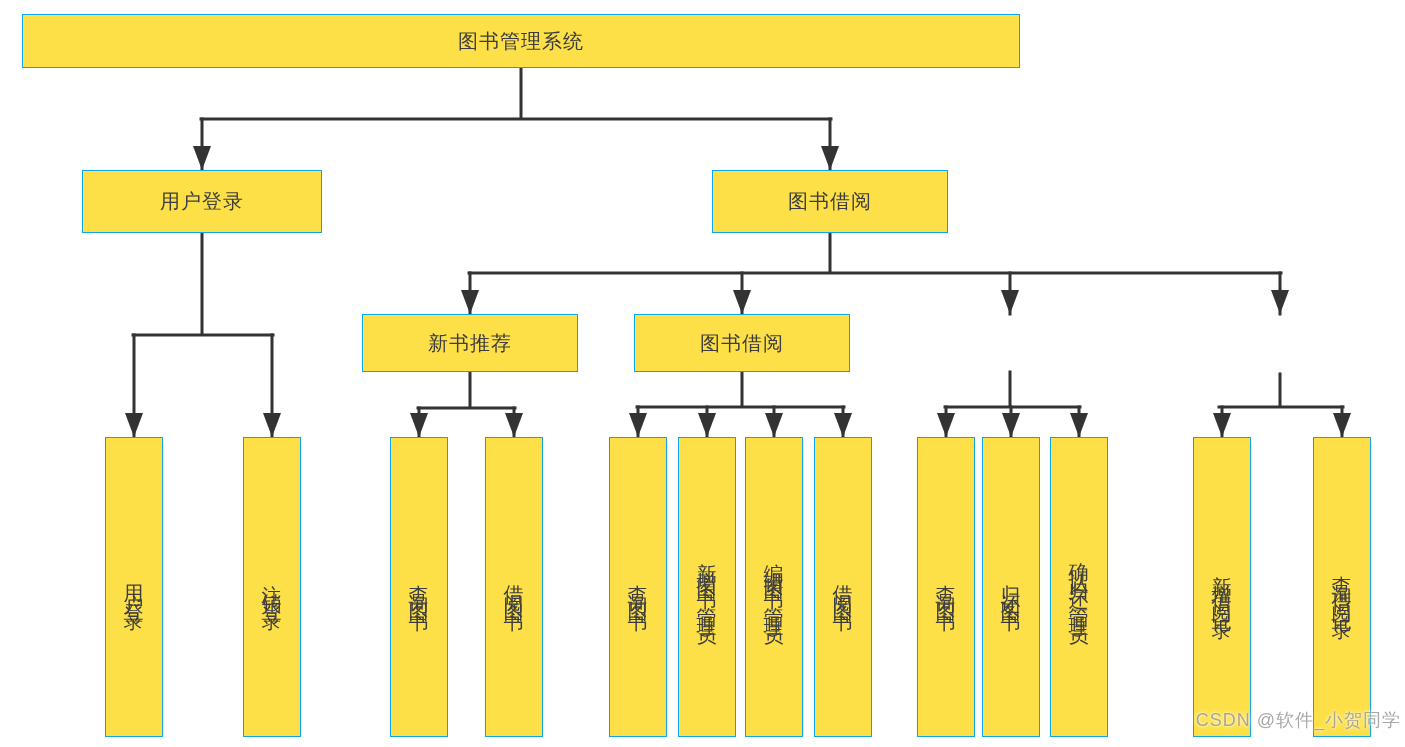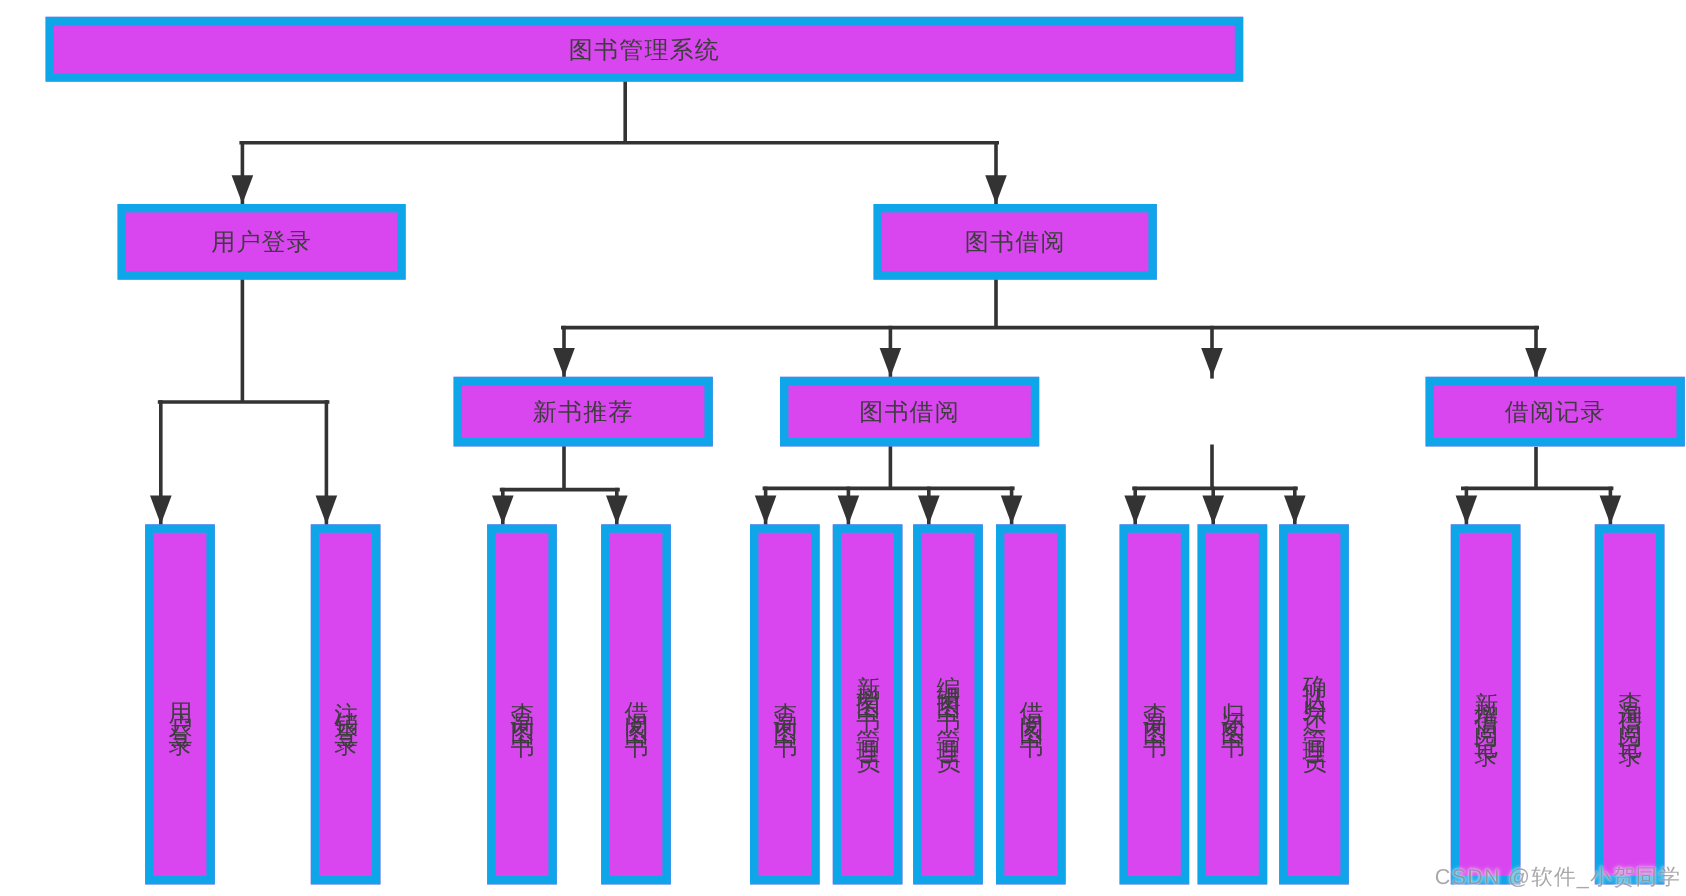--- a/index.html
+++ b/index.html
@@ -12,45 +12,44 @@
     overflow: hidden;
   }
   svg.wires {
     position: absolute;
     left: 0; top: 0;
     width: 1405px; height: 747px;
   }
   .node {
     position: absolute;
     box-sizing: border-box;
-    border: 7px solid #0ea5e9;
-    background: #d946ef;
+    border: 1px solid #0ea5e9;
+    background: #fde047;
     display: flex;
     align-items: center;
     justify-content: center;
     color: #3d3d3d;
     font-size: 20px;
     letter-spacing: 1px;
-    margin-left: 16px;
   }
   .root { left: 22px; top: 14px; width: 998px; height: 54px; }
   .l1   { top: 170px; height: 63px; }
   .l2   { top: 314px; width: 216px; height: 58px; }
   .leaf { top: 437px; width: 58px; height: 300px; }
   .vtext {
     writing-mode: vertical-rl;
     text-orientation: mixed;
     letter-spacing: 9px;
     line-height: 1;
     white-space: nowrap;
   }
   .watermark {
     position: absolute;
     right: 4px;
-    bottom: 4px;
+    bottom: 15px;
     font-size: 18px;
     color: #9b9b9b;
     opacity: 0.85;
     letter-spacing: 1px;
     text-shadow: 0 0 4px #ffffff, 0 0 2px #ffffff;
   }
 </style>
 </head>
 <body>
 
@@ -110,23 +109,20 @@
   <div class="node l1" style="left:712px; width:236px;">
     <span>图书借阅</span>
   </div>
 
   <div class="node l2" style="left:634px;">
     <span>图书借阅</span>
   </div>
   <div class="node l2" style="left:362px;">
     <span>新书推荐</span>
   </div>
-  <div class="node l2" style="left:1172px;">
-    <span>借阅记录</span>
-  </div>
 
   <div class="node leaf" style="left:105px;">
     <span class="vtext">用户登录</span>
   </div>
   <div class="node leaf" style="left:243px;">
     <span class="vtext">注销登录</span>
   </div>
   <div class="node leaf" style="left:390px;">
     <span class="vtext">查询图书</span>
   </div>

